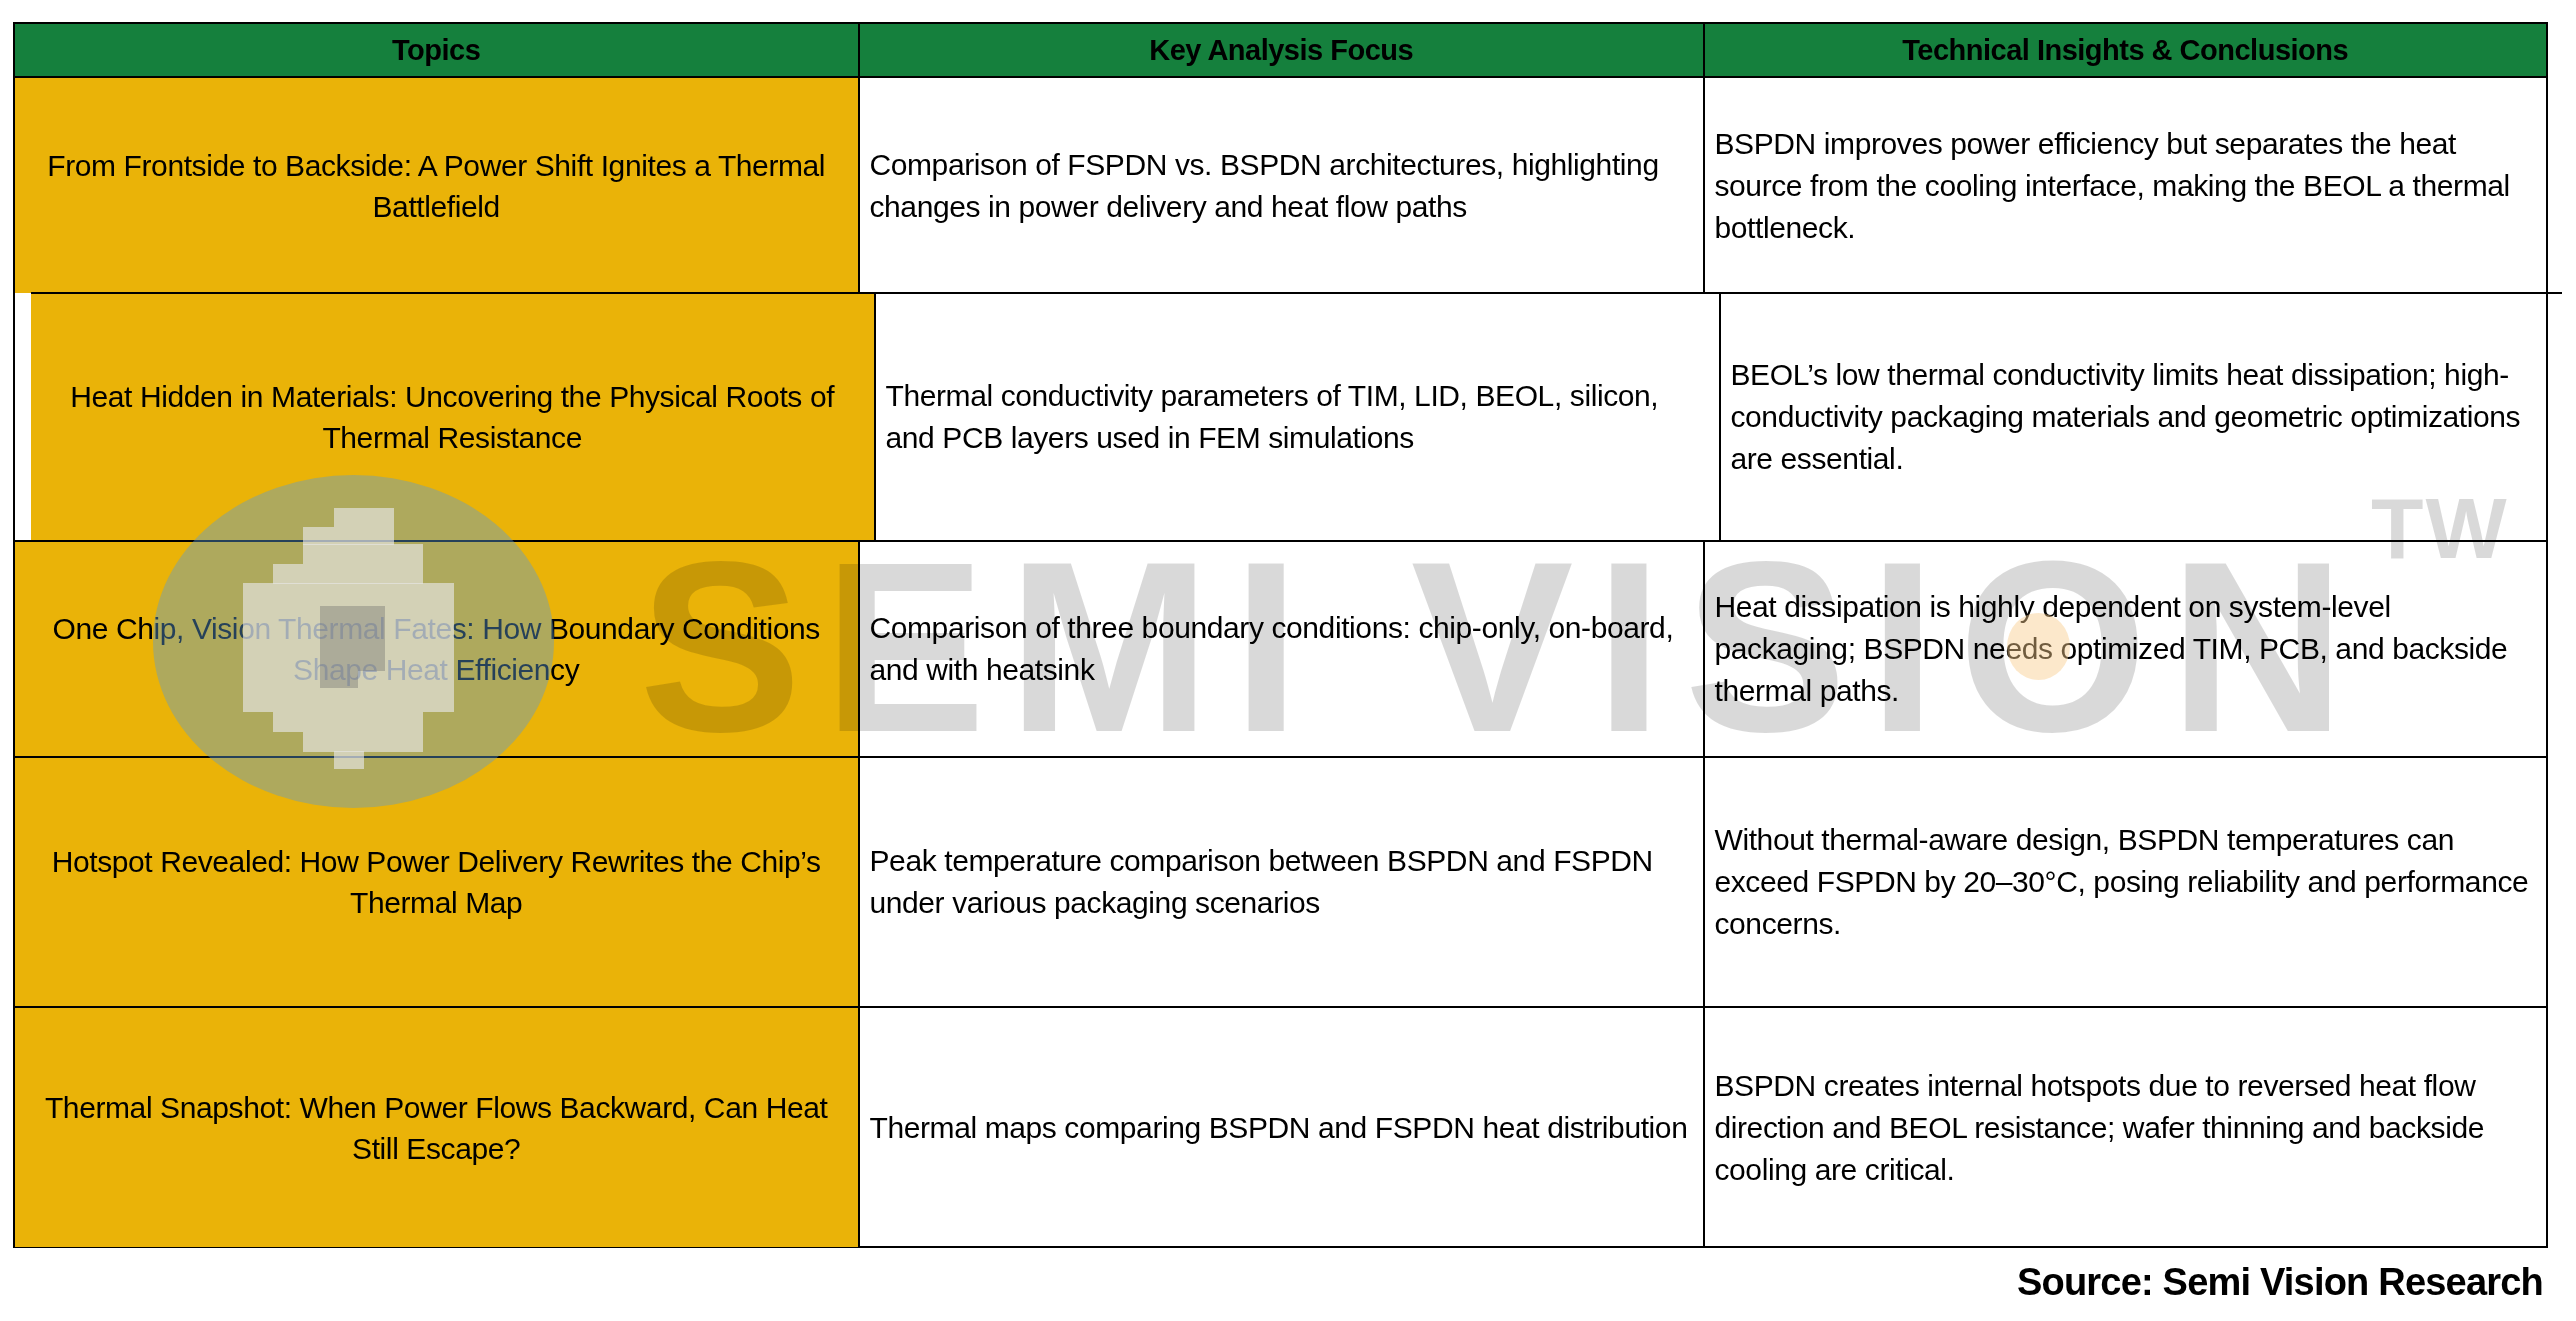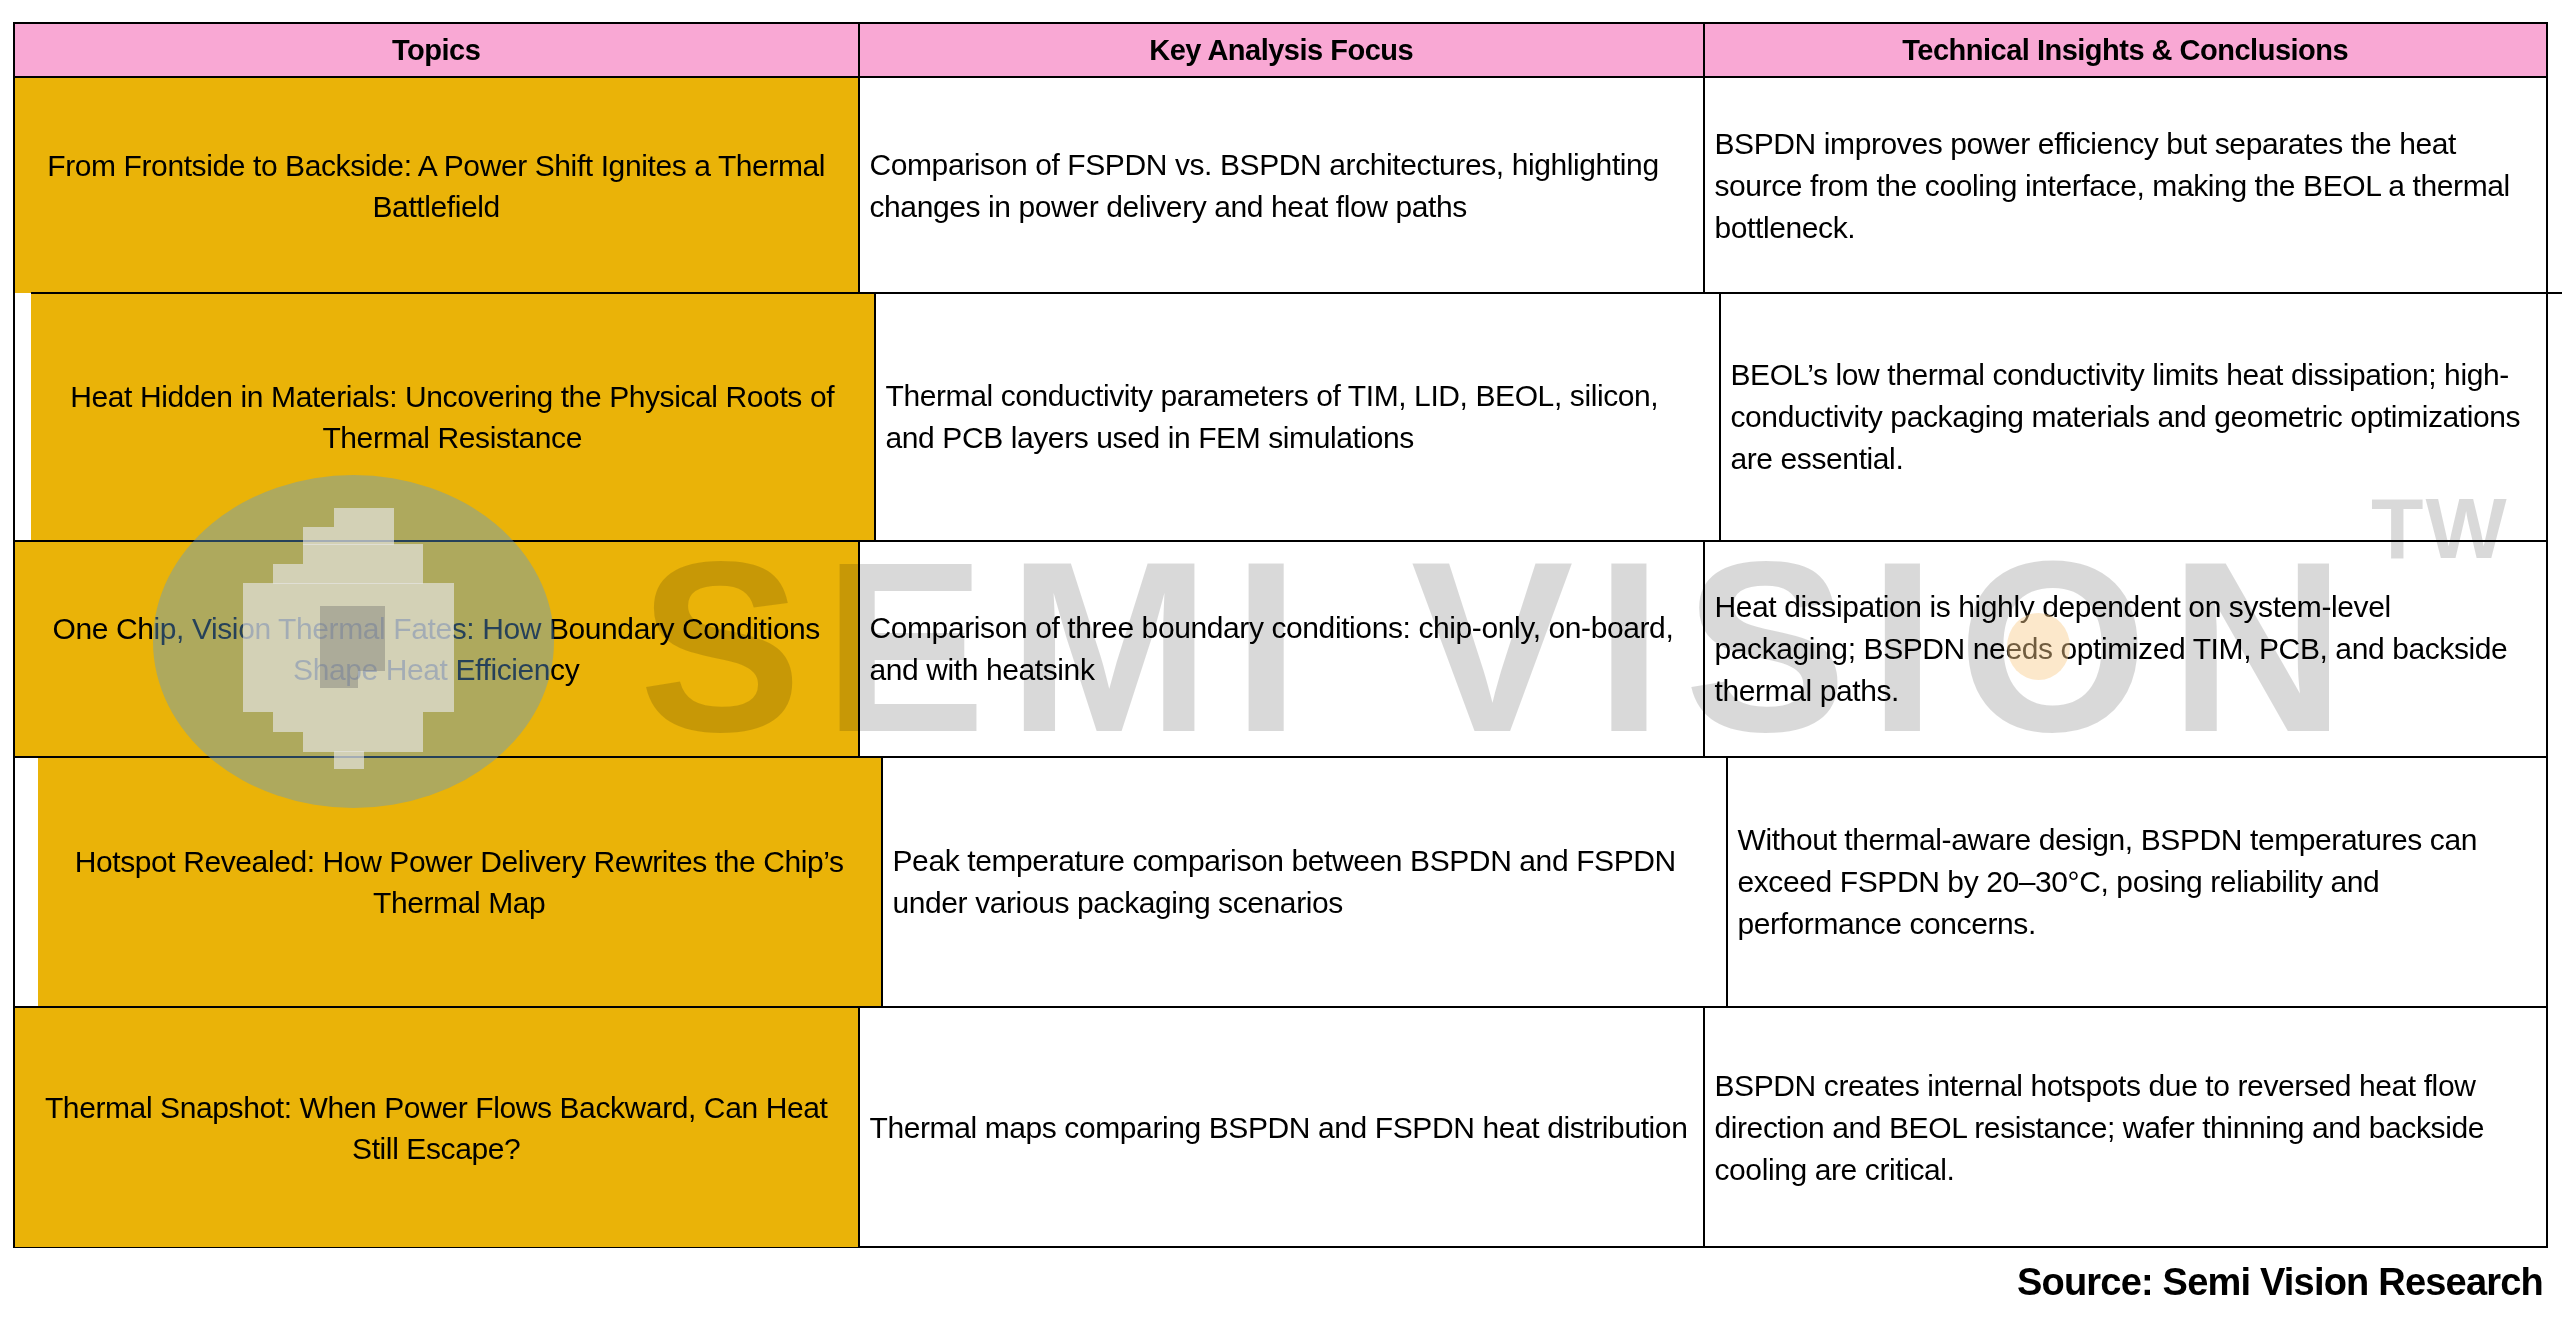--- a/index.html
+++ b/index.html
@@ -37,21 +37,21 @@
     box-sizing: border-box;
     height: 100%;
     display: flex;
     align-items: center;
     overflow: hidden;
   }
   .c1 { width: 845px; border-right: 2px solid #000; }
   .c2 { width: 845px; border-right: 2px solid #000; }
   .c3 { flex: 1; border-radius: 23px; }
 
-  .header-row { top: 0; height: 52px; background: #f9a8d4; }
+  .header-row { top: 0; height: 52px; background: #15803d; }
   .header-row .cell {
     justify-content: center;
     font-weight: bold;
     font-size: 29px;
     letter-spacing: -0.5px;
   }
 
   .body-row .c1 {
     background: #eab308;
     justify-content: center;
@@ -64,21 +64,21 @@
   .body-row .c2, .body-row .c3 {
     background: transparent;
     padding: 0 9.8px;
     font-size: 30px;
     line-height: 42px;
     letter-spacing: -0.4px;
   }
   .r1 { top: 52px;  height: 217px; }
   .r2 { top: 268px; height: 248px; margin-left: 16px; }
   .r3 { top: 516px; height: 216px; }
-  .r4 { top: 732px; height: 250px; padding-left: 23px; }
+  .r4 { top: 732px; height: 250px; }
   .r5 { top: 982px; height: 241px; }
 
   
   .wm {
     position: absolute;
     pointer-events: none;
     z-index: 2;
   }
   .wm-ellipse {
     left: 153px; top: 475px;

